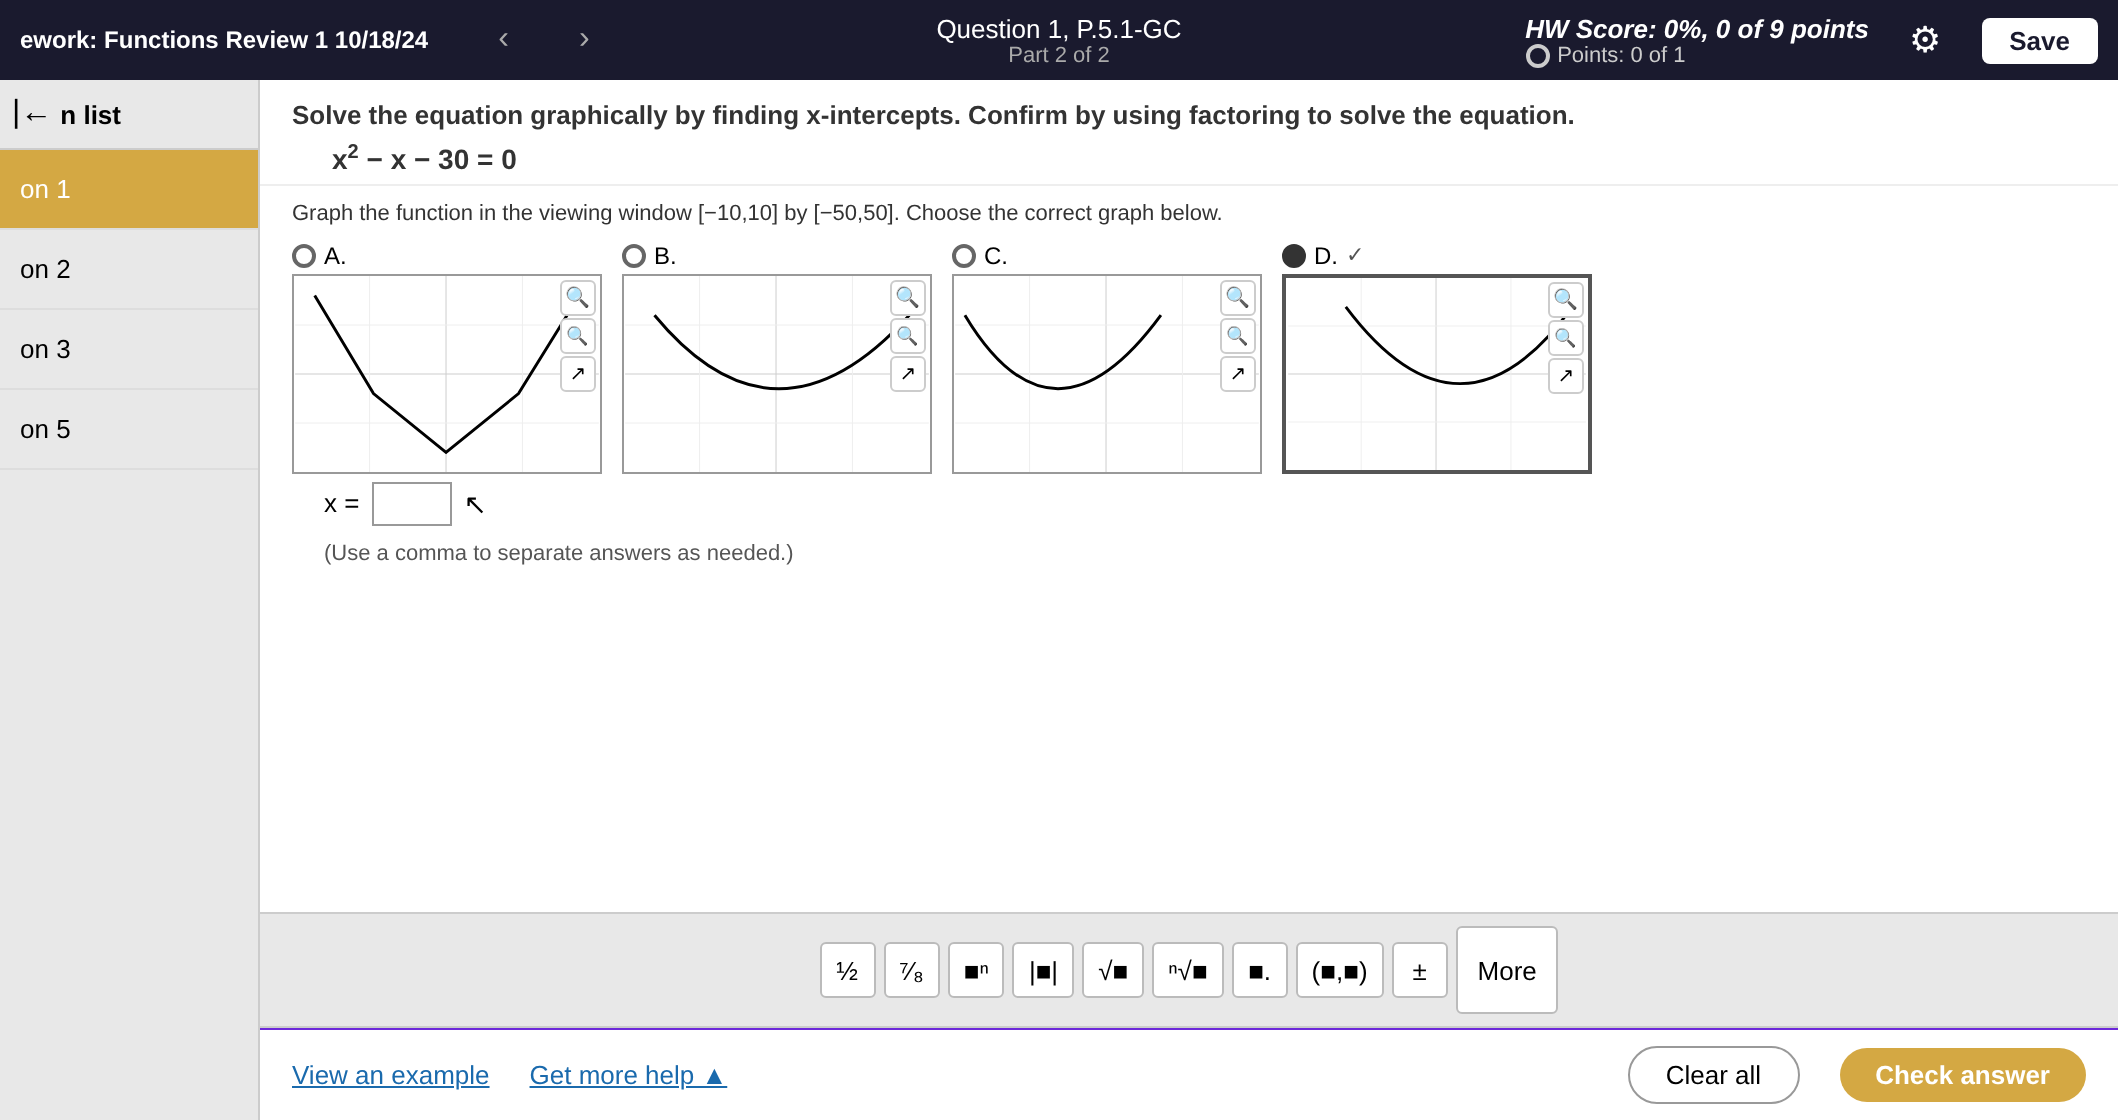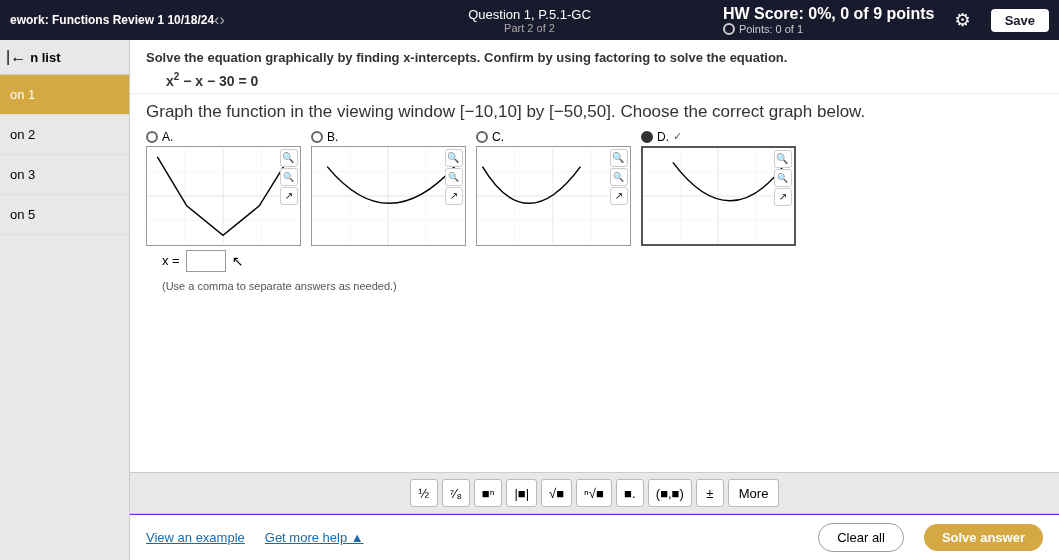--- a/index.html
+++ b/index.html
@@ -8,30 +8,31 @@
     
     .top-bar {
       display: flex;
       align-items: center;
       background: #1a1a2e;
       color: white;
       height: 40px;
       padding: 0 10px;
       font-size: 13px;
       position: relative;
+      gap: 35px;
     }
     .top-bar-left { color: #ccc; font-size: 12px; }
     .top-bar-left span { color: white; font-weight: bold; }
     .top-bar-center { position: absolute; left: 50%; transform: translateX(-50%); text-align: center; }
     .top-bar-center .q-title { font-weight: normal; font-size: 13px; }
     .top-bar-center .q-sub { font-size: 11px; color: #aaa; }
     .arrow-btn { background: none; border: none; color: #aaa; font-size: 16px; cursor: pointer; }
     .top-bar-right { margin-left: auto; display: flex; align-items: center; gap: 20px; font-size: 12px; }
     .hw-score { text-align: right; }
-    .hw-score .score-title { font-weight: bold; font-size: 16px; }
+    .hw-score .score-title { font-weight: bold; font-size: 13px; font-style: italic; }
     .hw-score .points { display: flex; align-items: center; gap: 4px; font-size: 11px; color: #ccc; }
     .circle-icon { width: 12px; height: 12px; border: 2px solid #ccc; border-radius: 50%; display: inline-block; }
     .gear-icon-btn { background: none; border: none; color: white; font-size: 18px; cursor: pointer; }
     .save-btn { background: white; color: #1a1a2e; border: none; padding: 4px 14px; border-radius: 4px; font-weight: bold; cursor: pointer; font-size: 13px; }
 
     
     .main-container { display: flex; height: 520px; }
 
     
     .sidebar { width: 130px; background: #e8e8e8; border-right: 1px solid #ccc; display: flex; flex-direction: column; }
@@ -44,41 +45,41 @@
     
     .content-area { flex: 1; background: white; display: flex; flex-direction: column; overflow: hidden; }
 
     
     .problem-header { padding: 10px 16px 4px 16px; font-size: 13px; color: #333; border-bottom: 1px solid #eee; font-weight: bold; }
     .equation { font-size: 14px; margin-top: 6px; margin-left: 20px; }
     .equation sup { font-size: 10px; vertical-align: super; }
 
     
     .graph-section { padding: 8px 16px; flex: 1; }
-    .graph-instruction { font-size: 17px; color: #333; margin-bottom: 8px; }
+    .graph-instruction { font-size: 11px; color: #333; margin-bottom: 8px; }
     .graph-choices { display: flex; gap: 10px; margin-top: 4px; }
     .graph-choice { display: flex; flex-direction: column; align-items: flex-start; }
     .choice-label { font-size: 12px; margin-bottom: 2px; display: flex; align-items: center; gap: 4px; }
     .choice-radio { width: 12px; height: 12px; border-radius: 50%; border: 2px solid #666; display: inline-block; background: white; cursor: pointer; }
     .choice-radio.selected { background: #333; border-color: #333; }
     .graph-box { width: 155px; height: 100px; border: 1px solid #999; position: relative; background: white; overflow: hidden; }
     .graph-box svg { width: 100%; height: 100%; }
     .zoom-controls { position: absolute; right: 2px; top: 2px; display: flex; flex-direction: column; gap: 1px; }
     .zoom-btn { width: 18px; height: 18px; background: white; border: 1px solid #ccc; border-radius: 3px; font-size: 10px; cursor: pointer; display: flex; align-items: center; justify-content: center; }
     .graph-choice-d .graph-box { border: 2px solid #555; }
 
     
     .answer-row { padding: 4px 16px 4px 16px; display: flex; align-items: center; gap: 6px; font-size: 13px; }
     .answer-input { width: 40px; height: 22px; border: 1px solid #999; text-align: center; font-size: 13px; }
     .answer-hint { font-size: 11px; color: #555; }
 
     
     .math-toolbar { background: #e8e8e8; border-top: 1px solid #ccc; border-bottom: 1px solid #ccc; padding: 6px 10px; display: flex; align-items: center; justify-content: center; gap: 4px; }
     .math-btn { background: white; border: 1px solid #bbb; border-radius: 3px; padding: 3px 7px; font-size: 13px; cursor: pointer; min-width: 28px; height: 28px; display: flex; align-items: center; justify-content: center; }
-    .more-btn { background: white; border: 1px solid #bbb; border-radius: 3px; padding: 3px 10px; font-size: 13px; cursor: pointer; height: 28px; }
+    .more-btn { background: white; border: 1px solid #bbb; border-radius: 3px; padding: 3px 10px; font-size: 13px; cursor: pointer; height: 44px; }
 
     
     .bottom-bar { display: flex; align-items: center; padding: 8px 16px; border-top: 1px solid #6d28d9; background: white; gap: 20px; }
     .bottom-link { font-size: 13px; color: #1a6aad; cursor: pointer; text-decoration: underline; }
     .clear-all-btn { margin-left: auto; background: white; border: 1px solid #999; border-radius: 20px; padding: 6px 18px; font-size: 13px; cursor: pointer; }
     .check-answer-btn { background: #d4a843; border: none; border-radius: 20px; padding: 6px 18px; font-size: 13px; color: white; cursor: pointer; font-weight: bold; }
     .expand-icon { font-size: 10px; }
 
     
     .cursor-indicator { font-size: 14px; }
@@ -272,16 +273,16 @@
       <button class="math-btn">■.</button>
       <button class="math-btn">(■,■)</button>
       <button class="math-btn">±</button>
       <button class="more-btn">More</button>
     </div>
 
     <div class="bottom-bar">
       <span class="bottom-link">View an example</span>
       <span class="bottom-link">Get more help ▲</span>
       <button class="clear-all-btn">Clear all</button>
-      <button class="check-answer-btn">Solve answer</button>
+      <button class="check-answer-btn">Check answer</button>
     </div>
   </div>
 </div>
 
 </body></html>

